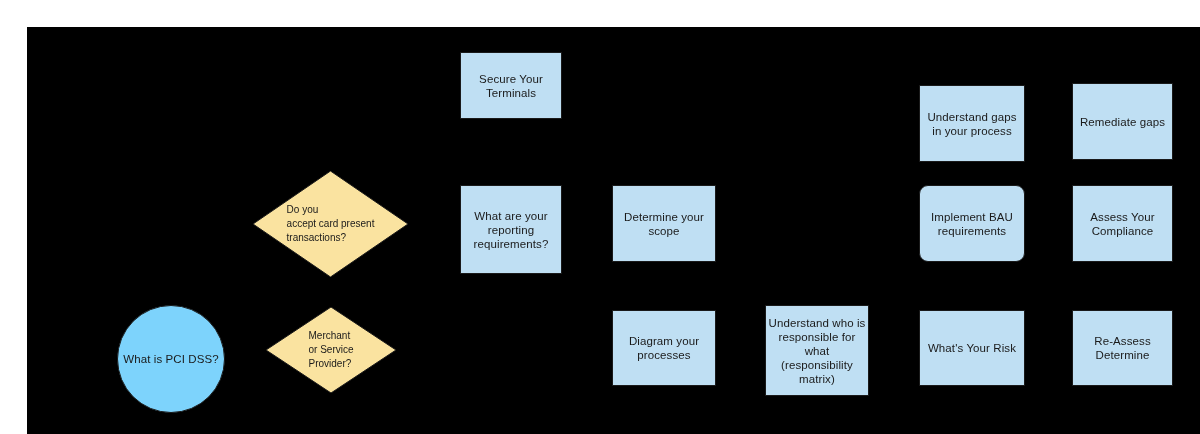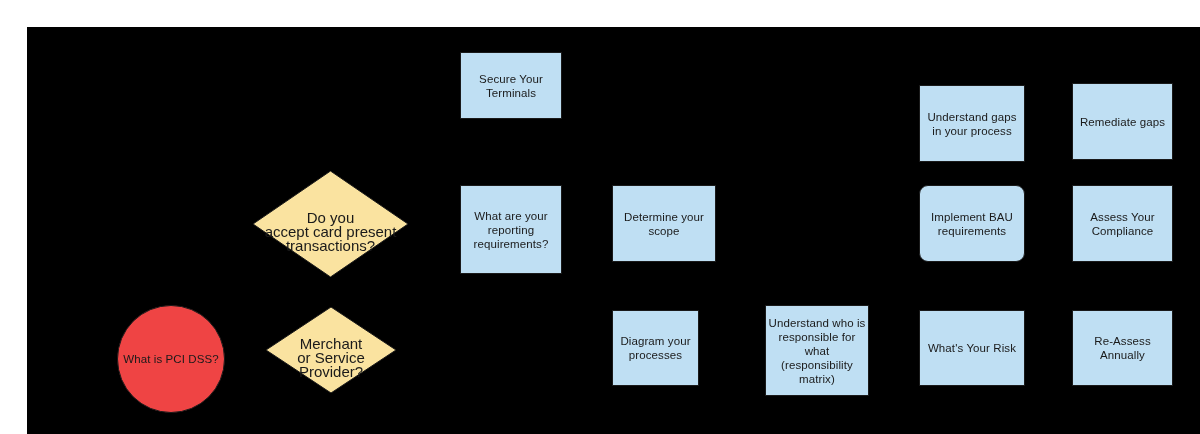--- a/index.html
+++ b/index.html
@@ -40,46 +40,46 @@
     line-height: 14px;
     letter-spacing: 0.1px;
     white-space: pre-line;
     padding: 2px;
   }
   .process {
     background: #bfdff3;
     border: 1px solid #1a1a1a;
   }
   .start {
-    background: #ef4444;
+    background: #7dd3fc;
     border: 1px solid #1a1a1a;
     border-radius: 50%;
   }
   .decision-wrap {
     position: absolute;
   }
   .decision-shape {
     position: absolute;
     left: 0;
     top: 0;
     width: 100%;
     height: 100%;
   }
   .decision-label {
     position: absolute;
     left: 0;
-    top: 8px;
+    top: 0;
     width: 100%;
     height: 100%;
     display: flex;
     align-items: center;
     justify-content: center;
-    text-align: center;
+    text-align: left;
     color: #1a1a1a;
-    font-size: 15px;
+    font-size: 10px;
     line-height: 14px;
     white-space: pre-line;
     pointer-events: none;
   }
 </style>
 </head>
 <body>
 
 <div id="page">
   <div id="canvas">
@@ -100,31 +100,31 @@
 or Service
 Provider?</div>
       </div>
       <div class="node process" style="left: 433px; top: 25px; width: 102px; height: 67px;"><span>Secure Your
 Terminals</span></div>
       <div class="node process" style="left: 433px; top: 158px; width: 102px; height: 89px;"><span>What are your
 reporting
 requirements?</span></div>
       <div class="node process" style="left: 585px; top: 158px; width: 104px; height: 77px;"><span>Determine your
 scope</span></div>
-      <div class="node process" style="left: 585px; top: 283px; width: 87px; height: 76px;"><span>Diagram your
+      <div class="node process" style="left: 585px; top: 283px; width: 104px; height: 76px;"><span>Diagram your
 processes</span></div>
       <div class="node process" style="left: 738px; top: 278px; width: 104px; height: 91px;"><span>Understand who is
 responsible for
 what
 (responsibility
 matrix)</span></div>
       <div class="node process" style="left: 892px; top: 25px; width: 106px; height: 77px; margin-top: 33px;"><span>Understand gaps
 in your process</span></div>
       <div class="node process" style="left: 892px; top: 158px; width: 106px; height: 77px; border-radius: 9px;"><span>Implement BAU
 requirements</span></div>
       <div class="node process" style="left: 892px; top: 283px; width: 106px; height: 76px;"><span>What's Your Risk</span></div>
       <div class="node process" style="left: 1045px; top: 25px; width: 101px; height: 77px; margin-top: 31px;"><span>Remediate gaps</span></div>
       <div class="node process" style="left: 1045px; top: 158px; width: 101px; height: 77px;"><span>Assess Your
 Compliance</span></div>
       <div class="node process" style="left: 1045px; top: 283px; width: 101px; height: 76px;"><span>Re-Assess
-Annually</span></div>
+Determine</span></div>
     </div>
 </div>
 
 </body></html>

